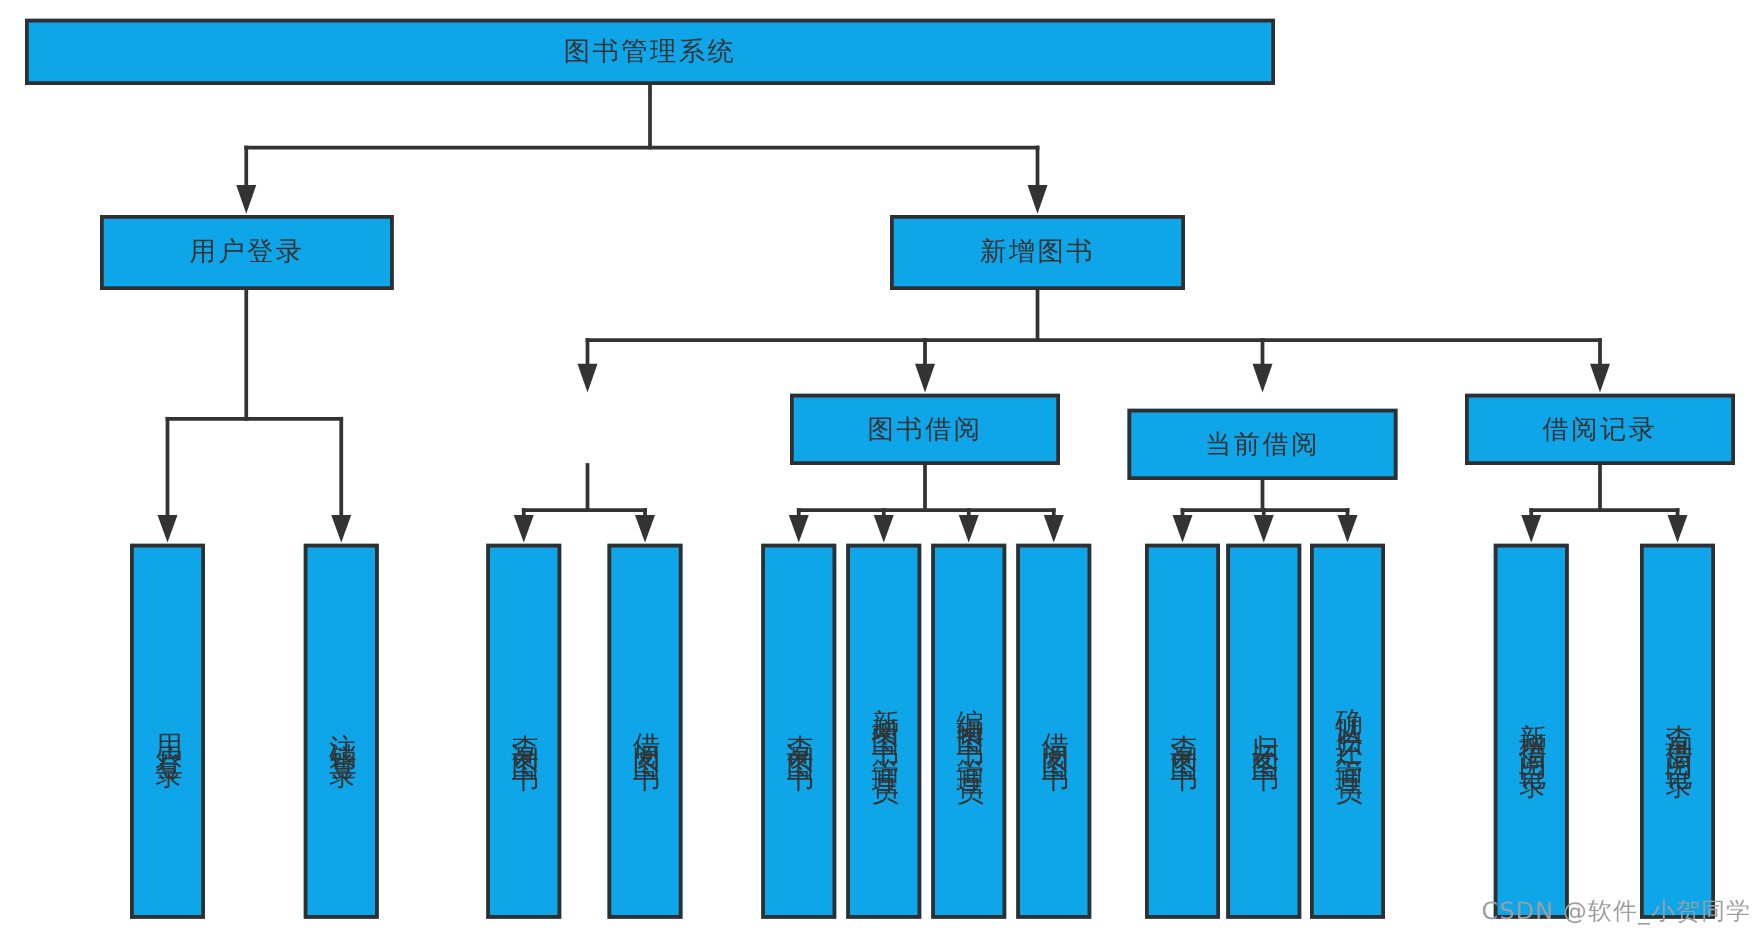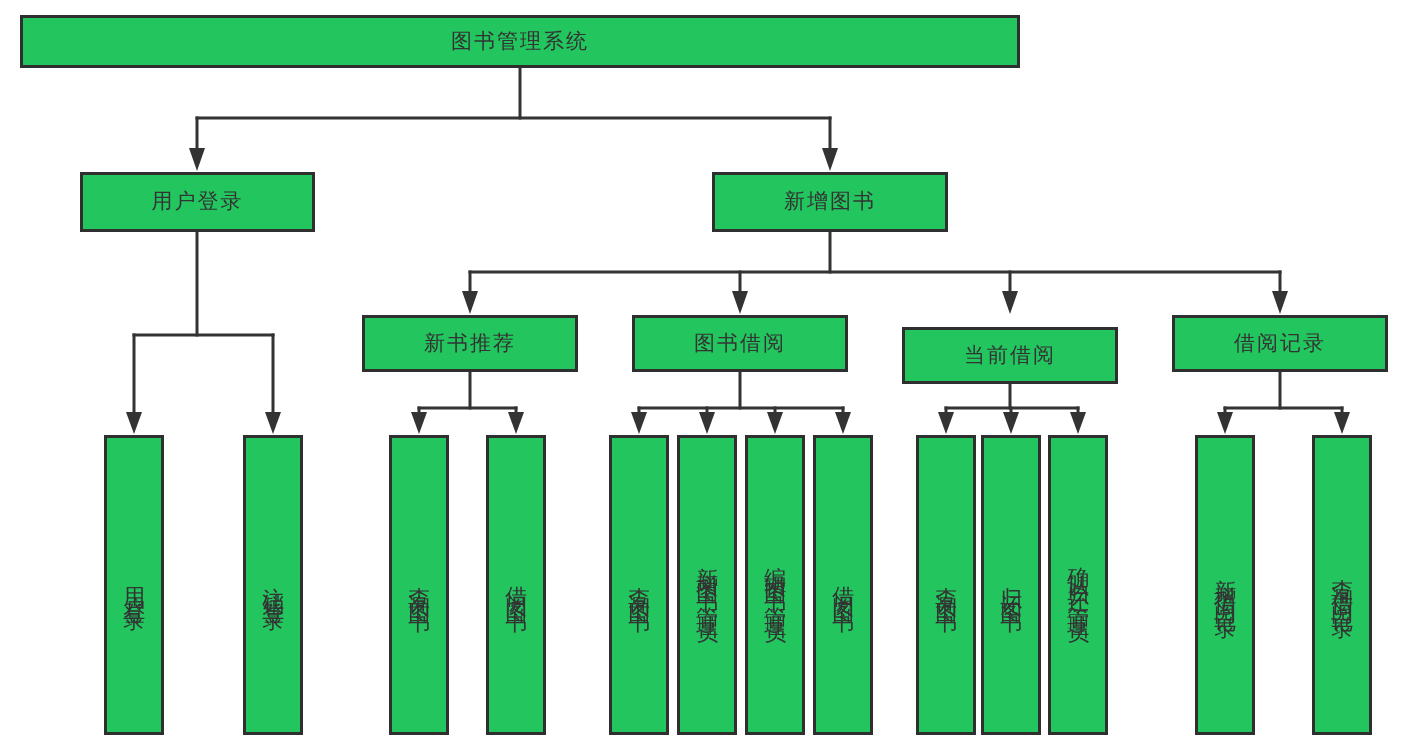--- a/index.html
+++ b/index.html
@@ -13,21 +13,21 @@
     overflow: hidden;
   }
   svg.connectors {
     position: absolute;
     left: 0; top: 0;
     width: 1405px; height: 747px;
   }
   .node {
     position: absolute;
     border: 3px solid #2f2f2f;
-    background: #22c55e;
+    background: #0ea5e9;
     color: #333333;
     display: flex;
     align-items: center;
     justify-content: center;
     font-size: 21px;
     letter-spacing: 2px;
     line-height: 1.2;
     z-index: 2;
   }
   .leaf {
@@ -120,21 +120,20 @@
       <polygon points="1217,412 1233,412 1225,434"></polygon>
       <polygon points="1334,412 1350,412 1342,434"></polygon>
     </g>
   </svg>
 
   <div class="node" style="left:20px; top:15px; width:1000px; height:53px;">图书管理系统</div>
 
   <div class="node" style="left:80px; top:172px; width:235px; height:60px;">用户登录</div>
   <div class="node" style="left:712px; top:172px; width:236px; height:60px;">新增图书</div>
 
-  <div class="node" style="left:362px; top:315px; width:216px; height:57px;">新书推荐</div>
   <div class="node" style="left:632px; top:315px; width:216px; height:57px;">图书借阅</div>
   <div class="node" style="left:902px; top:315px; width:216px; height:57px;margin-top:12px;">当前借阅</div>
   <div class="node" style="left:1172px; top:315px; width:216px; height:57px;">借阅记录</div>
 
   <div class="node leaf" style="left:104px; top:435px; width:60px; height:300px;">用户登录</div>
   <div class="node leaf" style="left:243px; top:435px; width:60px; height:300px;">注销登录</div>
 
   <div class="node leaf" style="left:389px; top:435px; width:60px; height:300px;">查询图书</div>
   <div class="node leaf" style="left:486px; top:435px; width:60px; height:300px;">借阅图书</div>
 
@@ -143,14 +142,15 @@
   <div class="node leaf" style="left:745px; top:435px; width:60px; height:300px;">编辑图书（管理员）</div>
   <div class="node leaf" style="left:813px; top:435px; width:60px; height:300px;">借阅图书</div>
 
   <div class="node leaf" style="left:916px; top:435px; width:60px; height:300px;">查询图书</div>
   <div class="node leaf" style="left:981px; top:435px; width:60px; height:300px;">归还图书</div>
   <div class="node leaf" style="left:1048px; top:435px; width:60px; height:300px;">确认归还（管理员）</div>
 
   <div class="node leaf" style="left:1195px; top:435px; width:60px; height:300px;">新增借阅记录</div>
   <div class="node leaf" style="left:1312px; top:435px; width:60px; height:300px;">查询借阅记录</div>
 
+  <div class="watermark">CSDN @软件_小贺同学</div>
 
 </div>
 
 </body></html>

